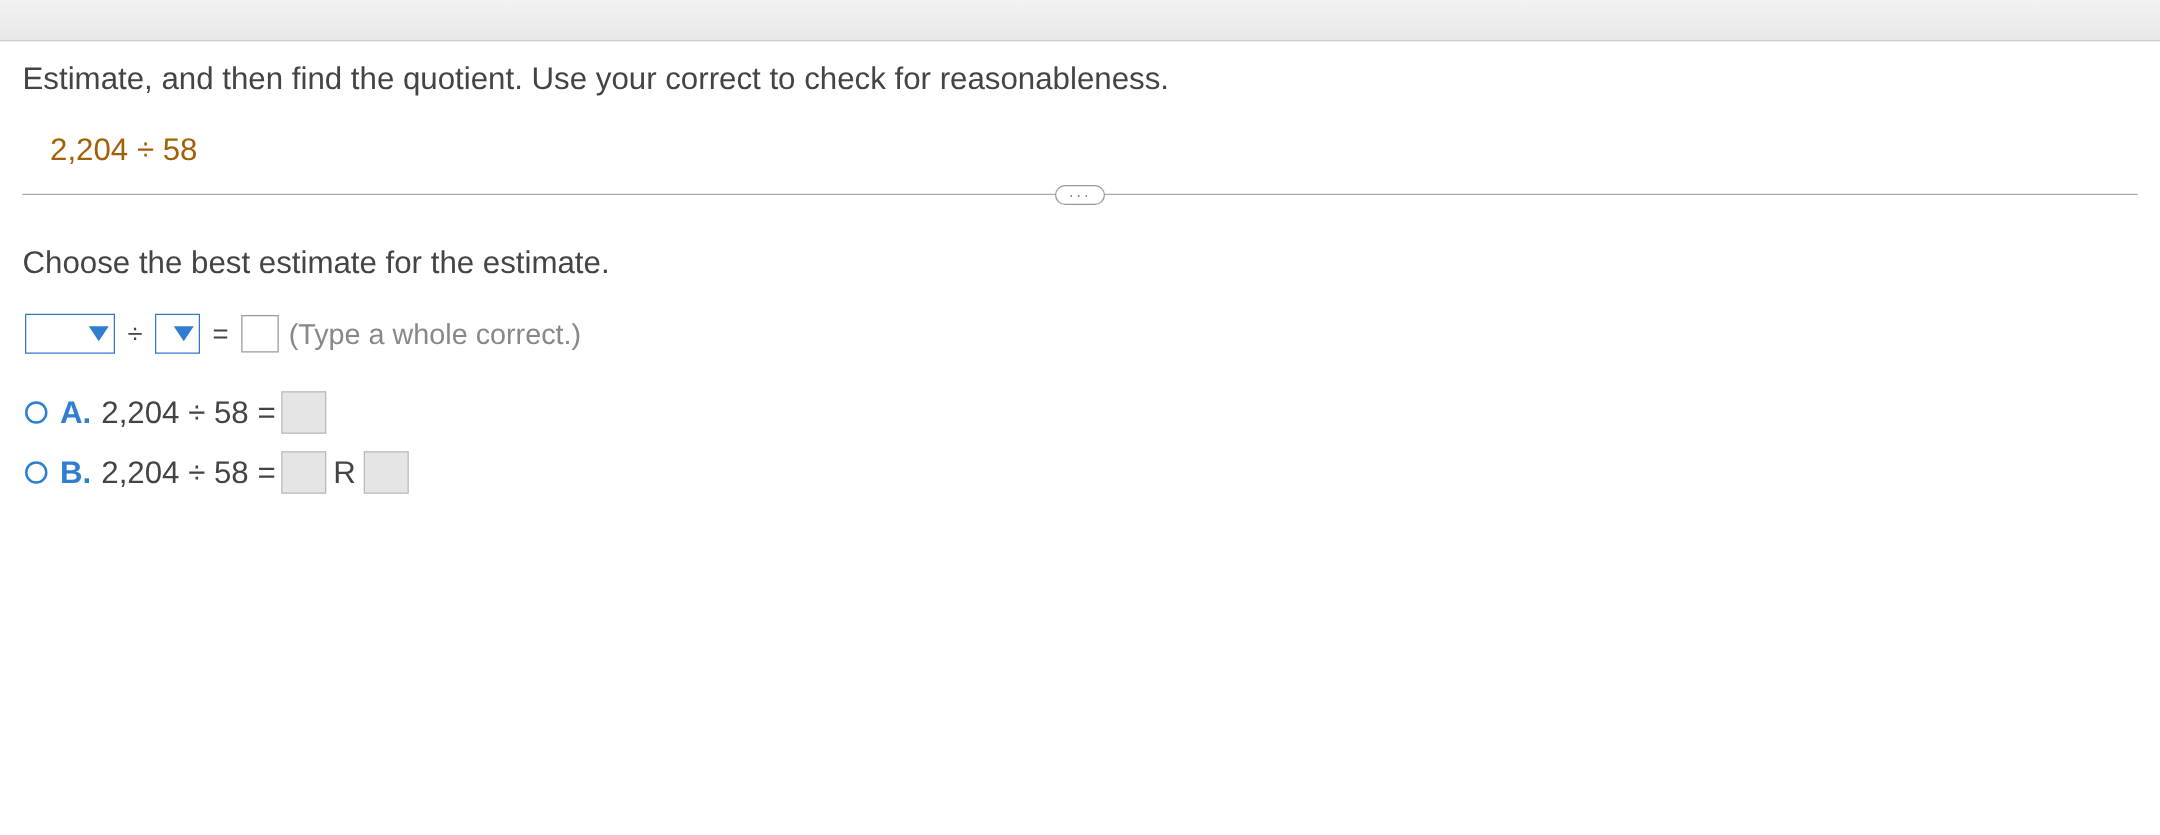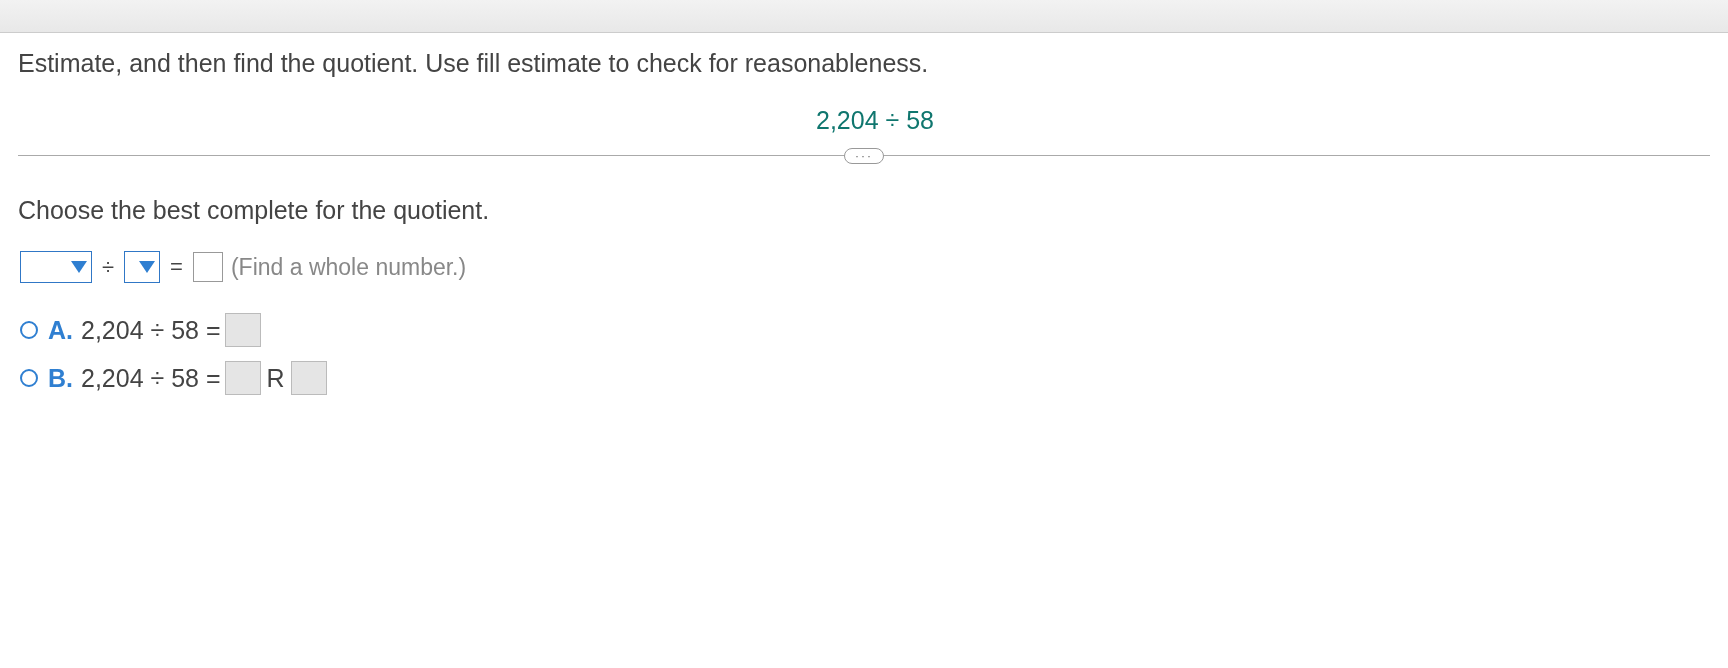--- a/index.html
+++ b/index.html
@@ -34,24 +34,23 @@
     .content {
       padding: 16px 18px 0 18px;
     }
     .question-text {
       font-size: 25px;
       color: #444;
       margin-bottom: 28px;
     }
     .expression {
       font-size: 25px;
-      color: #0f766e;
+      color: #a16207;
       margin-left: 22px;
       margin-bottom: 20px;
-      text-align: center;
     }
     .divider-container {
       position: relative;
       margin: 20px 0 40px 0;
     }
     .divider-line {
       border: none;
       border-top: 1px solid #aaa;
       margin: 0;
     }
@@ -165,41 +164,41 @@
   </style>
 </head>
 <body>
 
 <div class="top-bar">
   <div class="top-bar-icon"></div>
 </div>
 
 <div class="content">
 
-  <div class="question-text">Estimate, and then find the quotient. Use fill estimate to check for reasonableness.</div>
+  <div class="question-text">Estimate, and then find the quotient. Use your correct to check for reasonableness.</div>
   <div class="expression">2,204 ÷ 58</div>
 
   <div class="divider-container">
     <hr class="divider-line">
     <div class="divider-badge">···</div>
   </div>
 
-  <div class="section-text">Choose the best complete for the quotient.</div>
+  <div class="section-text">Choose the best estimate for the estimate.</div>
 
   <div class="estimate-row">
     <div class="dropdown dropdown-1">
       <div class="triangle-down"></div>
     </div>
     <span class="operator">÷</span>
     <div class="dropdown dropdown-2">
       <div class="triangle-down"></div>
     </div>
     <span class="operator">=</span>
     <input type="text" class="input-box" style="">
-    <span class="hint-text">(Find a whole number.)</span>
+    <span class="hint-text">(Type a whole correct.)</span>
   </div>
 
 
   <div class="choice-row">
     <div class="radio"></div>
     <span class="choice-label">A.</span>
     <span class="choice-text">2,204 ÷ 58 =</span>
     <input type="text" class="answer-box" style="">
   </div>
 

